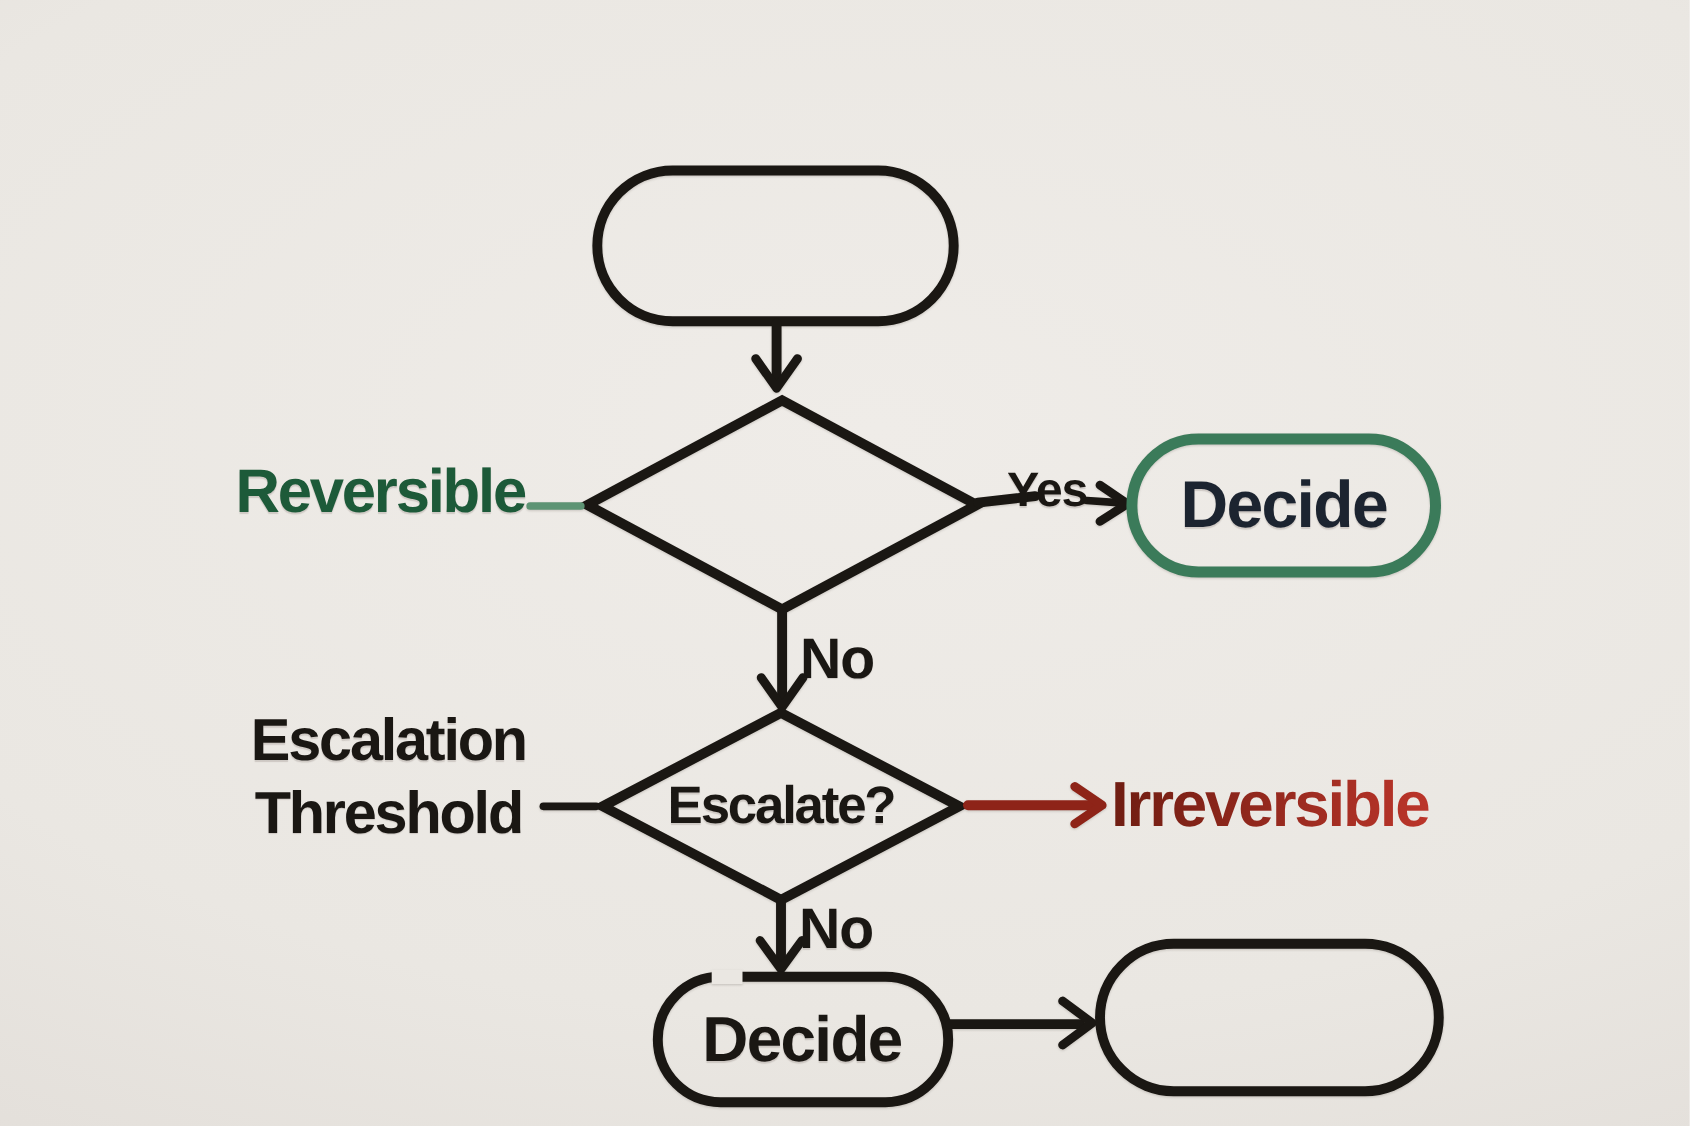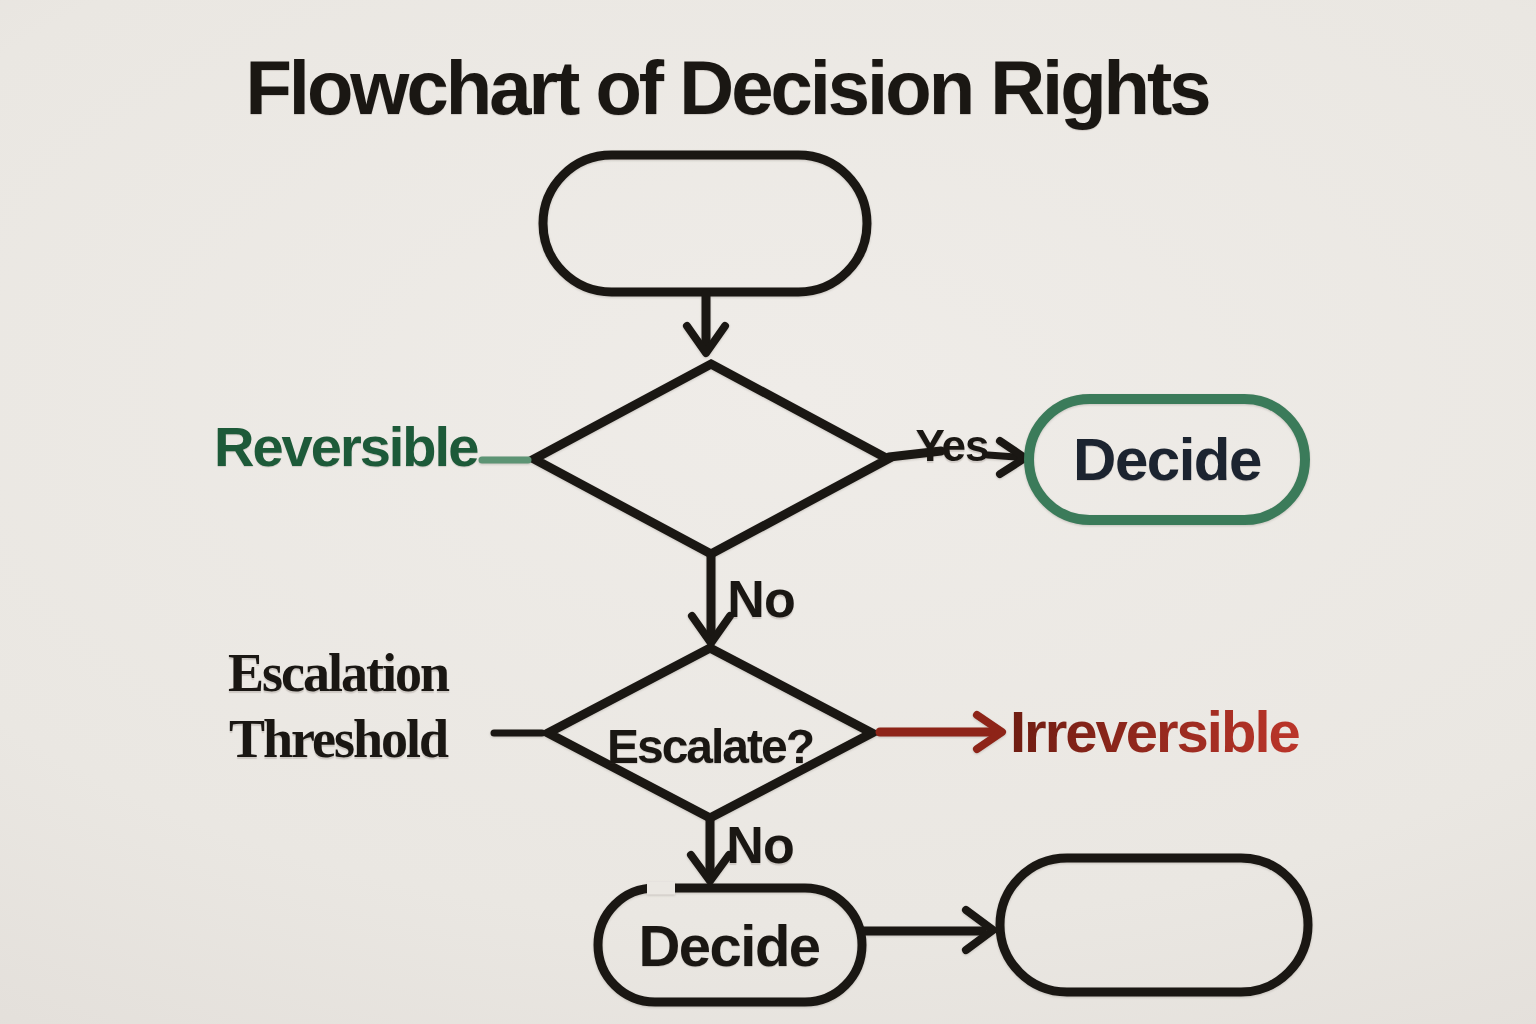--- a/index.html
+++ b/index.html
@@ -45,28 +45,28 @@
     font-weight: 700;
     color: var(--ink, #1a1713);
     white-space: nowrap;
     text-shadow: 0 1.5px 1px rgba(70,58,48,.18);
     text-align: center;
   }
   .title        { left: 727px; top: 87px;  font-size: 76px; letter-spacing: -3px; }
   .n-decision   { left: 706px; top: 224px; font-size: 60px; letter-spacing: -1.5px; }
   .n-reversible { left: 711px; top: 459px; font-size: 48px; letter-spacing: -2px; }
   .n-decide-top { left: 1167px; top: 459px; font-size: 60px; letter-spacing: -1.5px; color: var(--navy-text, #1c2430); }
-  .n-escalate-q { left: 710px; top: 733px; font-size: 48px; letter-spacing: -2px; margin-top: 13px; }
+  .n-escalate-q { left: 710px; top: 733px; font-size: 48px; letter-spacing: -2px; }
   .n-decide-bot { left: 729px; top: 945px; font-size: 58px; letter-spacing: -1.5px; }
   .n-escalate-f { left: 1154px; top: 925px; font-size: 58px; letter-spacing: -1.5px; }
   .e-yes        { left: 952px; top: 446px; font-size: 44px; letter-spacing: -1px; }
   .e-no1        { left: 761px; top: 599px; font-size: 52px; letter-spacing: -1px; }
   .e-no2        { left: 760px; top: 845px; font-size: 52px; letter-spacing: -1px; }
   .a-reversible { left: 214px; top: 446px; font-size: 56px; letter-spacing: -2px; color: var(--green-text, #1d5a39); }
-  .a-escalation { left: 228px; top: 706px; font-size: 54px; letter-spacing: -2px; line-height: 66px; font-family: Liberation Serif, serif; }
+  .a-escalation { left: 228px; top: 706px; font-size: 54px; letter-spacing: -2px; line-height: 66px; }
   .a-irrev {
     left: 1010px; top: 731px; font-size: 58px; letter-spacing: -2px;
     background-image: linear-gradient(90deg, var(--red-text-start, #6f1d12), var(--red-text-end, #bb352a));
     -webkit-background-clip: text;
     background-clip: text;
     color: transparent;
     text-shadow: none;
   }
 </style>
 </head>
@@ -106,21 +106,20 @@
 
     <rect class="shape" x="598" y="888" width="264" height="114" rx="57"></rect>
     <path class="gap" d="M647 888 H675"></path>
 
     <path class="edge" d="M864 931 H982"></path>
     <path class="head" d="M966 910 L993 930 L966 950"></path>
 
     <rect class="shape" x="1000" y="858" width="308" height="134" rx="67"></rect>
   </svg>
 
-  <div class="lbl title">Flowchart of Decision Rights</div>
 
 
 
   <div class="lbl n-decide-top">Decide</div>
 
   <div class="lbl n-escalate-q">Escalate?</div>
 
   <div class="lbl n-decide-bot">Decide</div>
 
 

